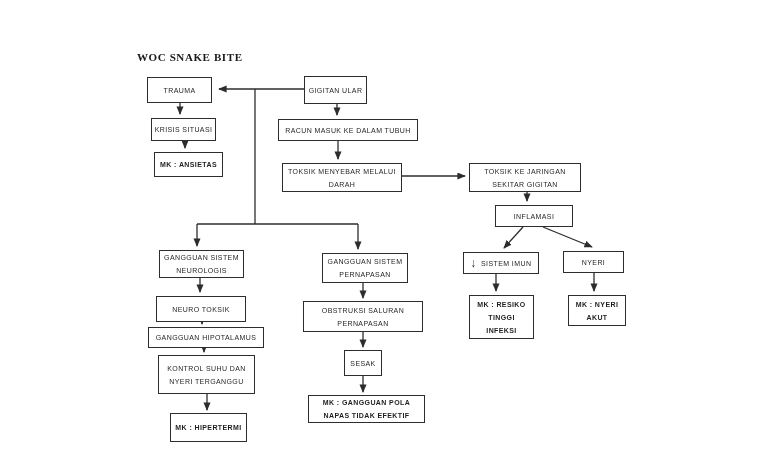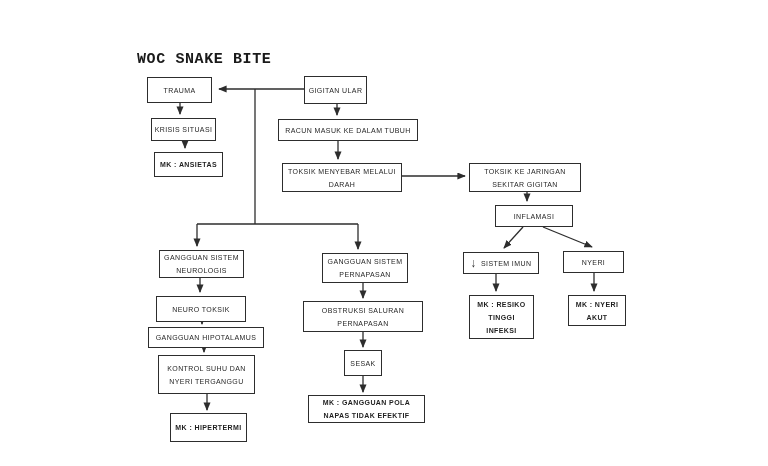--- a/index.html
+++ b/index.html
@@ -8,23 +8,23 @@
     width: 768px;
     height: 466px;
     background: #ffffff;
     font-family: "Liberation Sans", sans-serif;
     overflow: hidden;
   }
   .title {
     position: absolute;
     left: 137px;
     top: 51px;
-    font-family: Liberation Mono, monospace;
+    font-family: Liberation Serif, serif;
     font-weight: bold;
-    font-size: 15px;
+    font-size: 11px;
     letter-spacing: 0.6px;
     color: #1a1a1a;
     white-space: nowrap;
   }
   .connectors {
     position: absolute;
     left: 0; top: 0;
     width: 768px; height: 466px;
   }
   .connectors line, .connectors path.edge {

